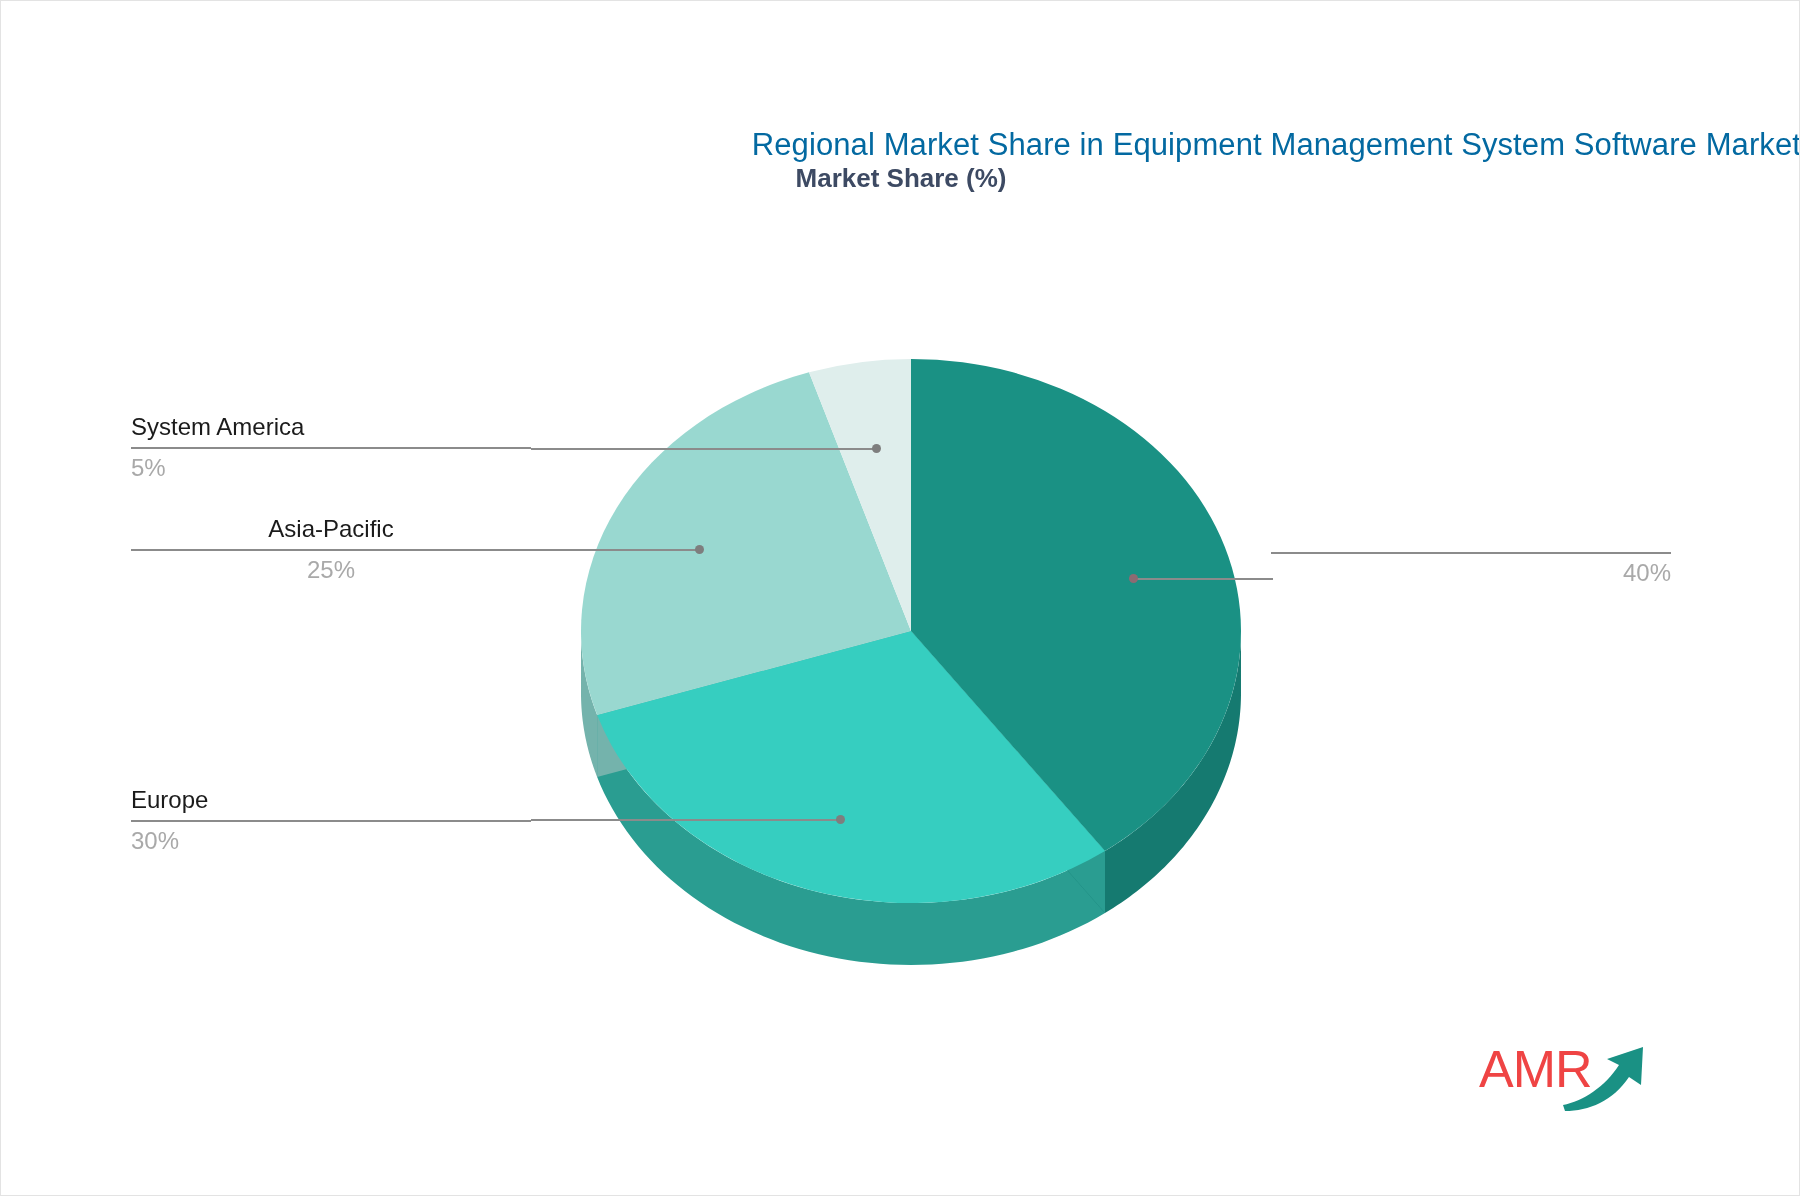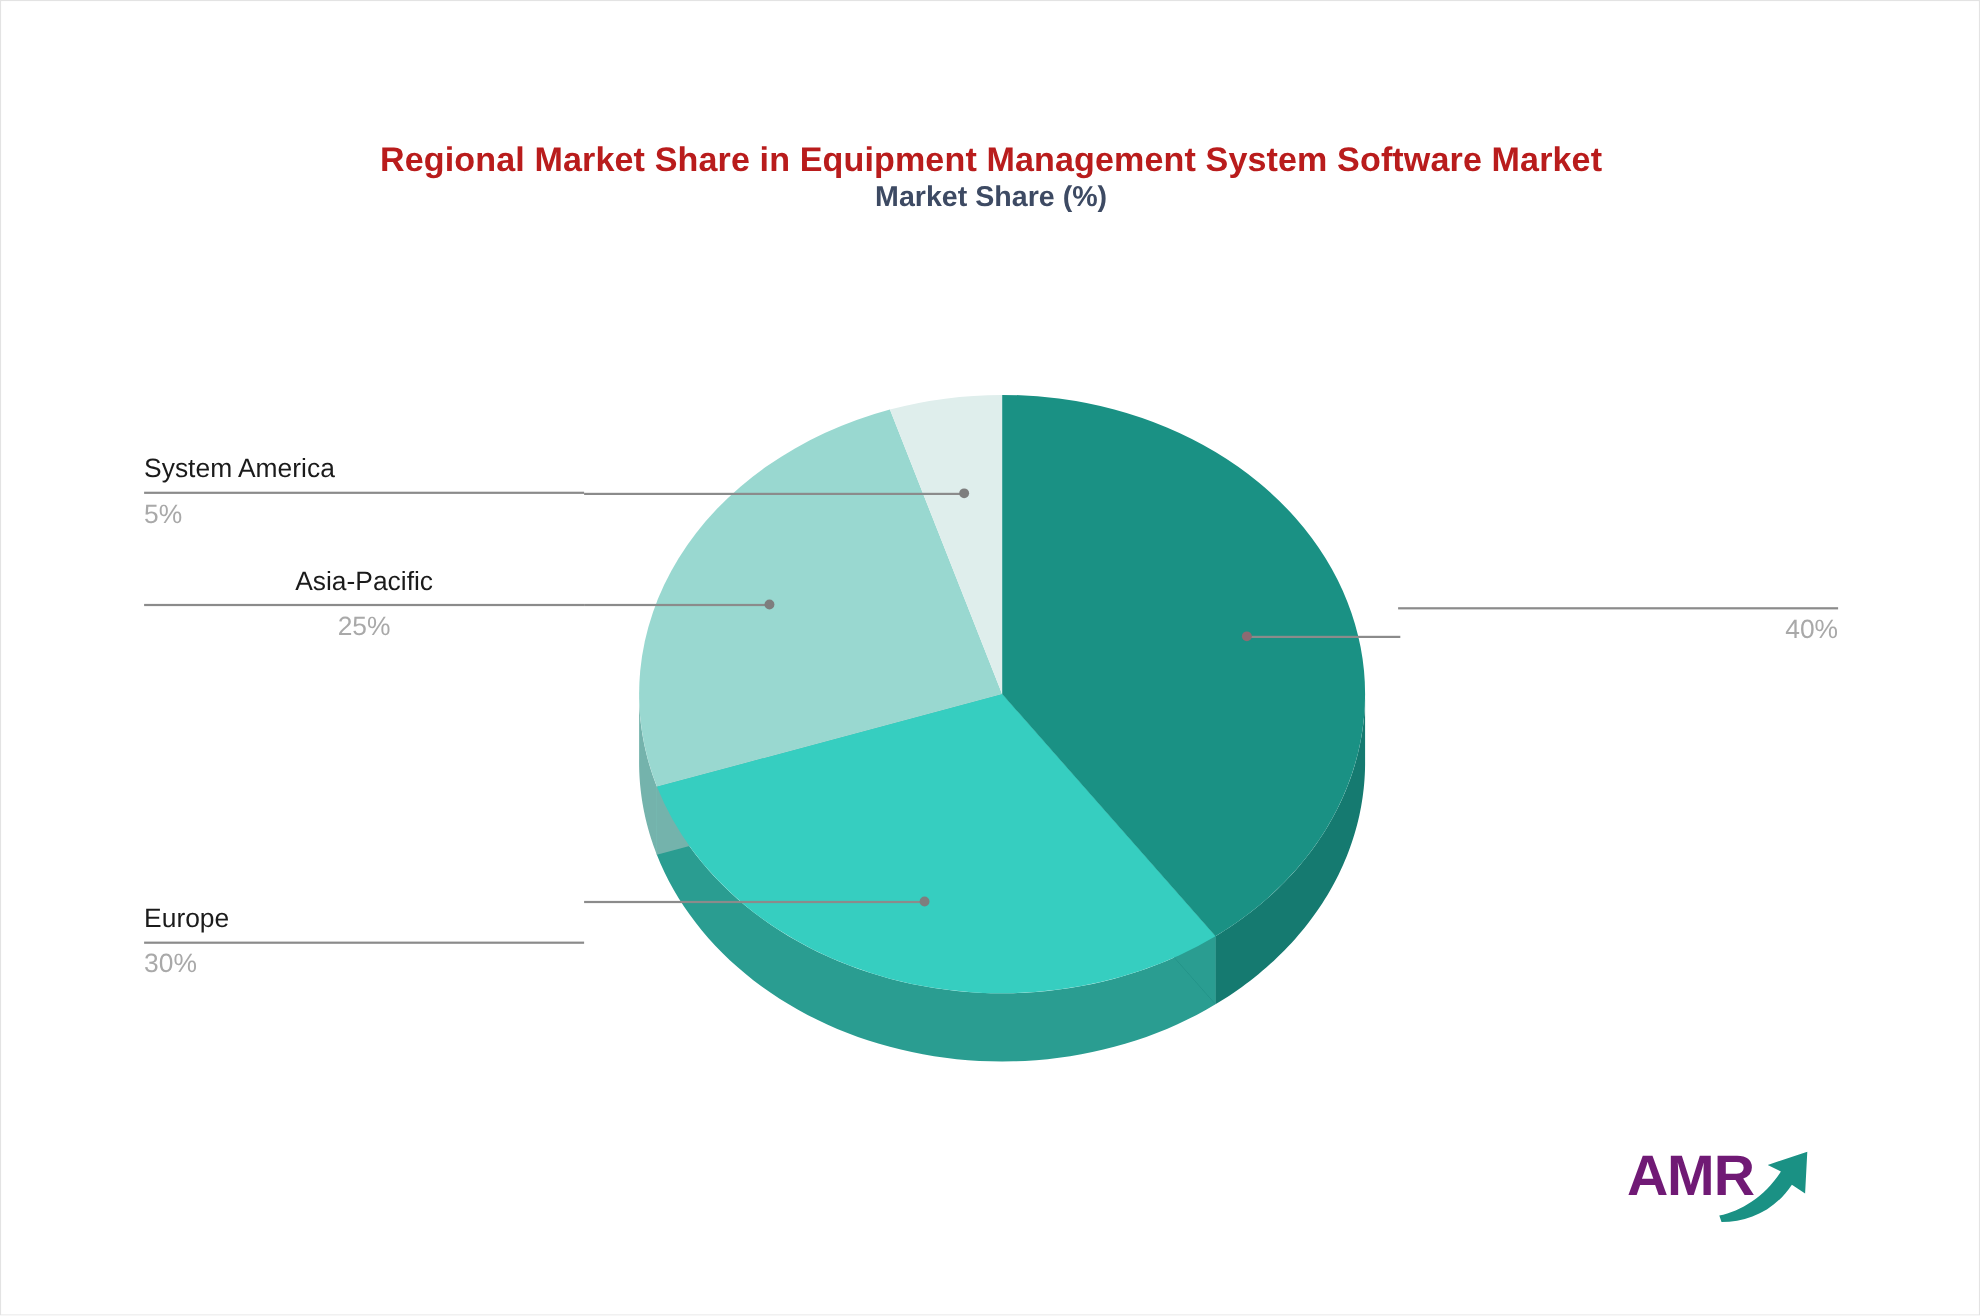--- a/index.html
+++ b/index.html
@@ -24,24 +24,25 @@
   
   #title-block {
     position: absolute;
     top: 125px;
     left: 0;
     width: 1800px;
     text-align: center;
   }
   #chart-title {
     font-size: 31px;
-    font-weight: bold;
-    color: #b91c1c;
+    font-weight: normal;
+    color: #0369a1;
     letter-spacing: 0.1px;
     line-height: 1.2;
+    text-align: right;
   }
   #chart-subtitle {
     font-size: 26px;
     font-weight: bold;
     color: #3d4a63;
     line-height: 1.2;
   }
 
   
   #pie-wrap {
@@ -73,21 +74,21 @@
   .callout .cl-value {
     font-size: 24px;
     color: #a9a9a9;
     line-height: 1.15;
   }
   .callout.left  { left: 130px; text-align: left; }
   .callout.right { text-align: right; }
 
   #callout-latin-america { top: 412px; }
   #callout-asia-pacific  { top: 514px; text-align: center; }
-  #callout-europe        { top: 821px; }
+  #callout-europe        { top: 785px; }
   #callout-north-america { left: 1270px; top: 545px; width: 400px; }
 
   
   .leader {
     position: absolute;
     height: 2px;
     background: #8b8b8b;
   }
   .leader-dot {
     position: absolute;
@@ -103,22 +104,22 @@
     left: 1478px;
     top: 1030px;
     width: 180px;
     height: 80px;
   }
   #logo-text {
     position: absolute;
     left: 0;
     top: 12px;
     font-size: 52px;
-    font-weight: bold;
-    color: #701a75;
+    font-weight: normal;
+    color: #ef4444;
     letter-spacing: -1px;
     line-height: 1;
   }
   #logo-arrow {
     position: absolute;
     left: 82px;
     top: 12px;
   }
 </style>
 </head>

